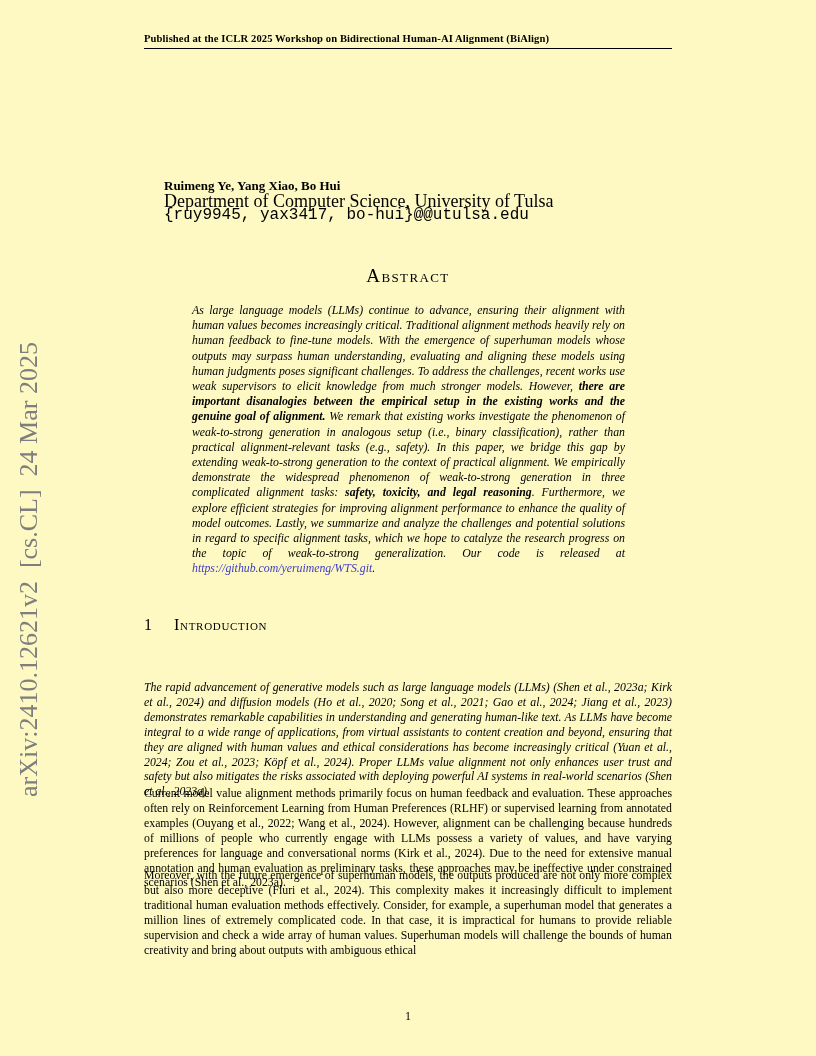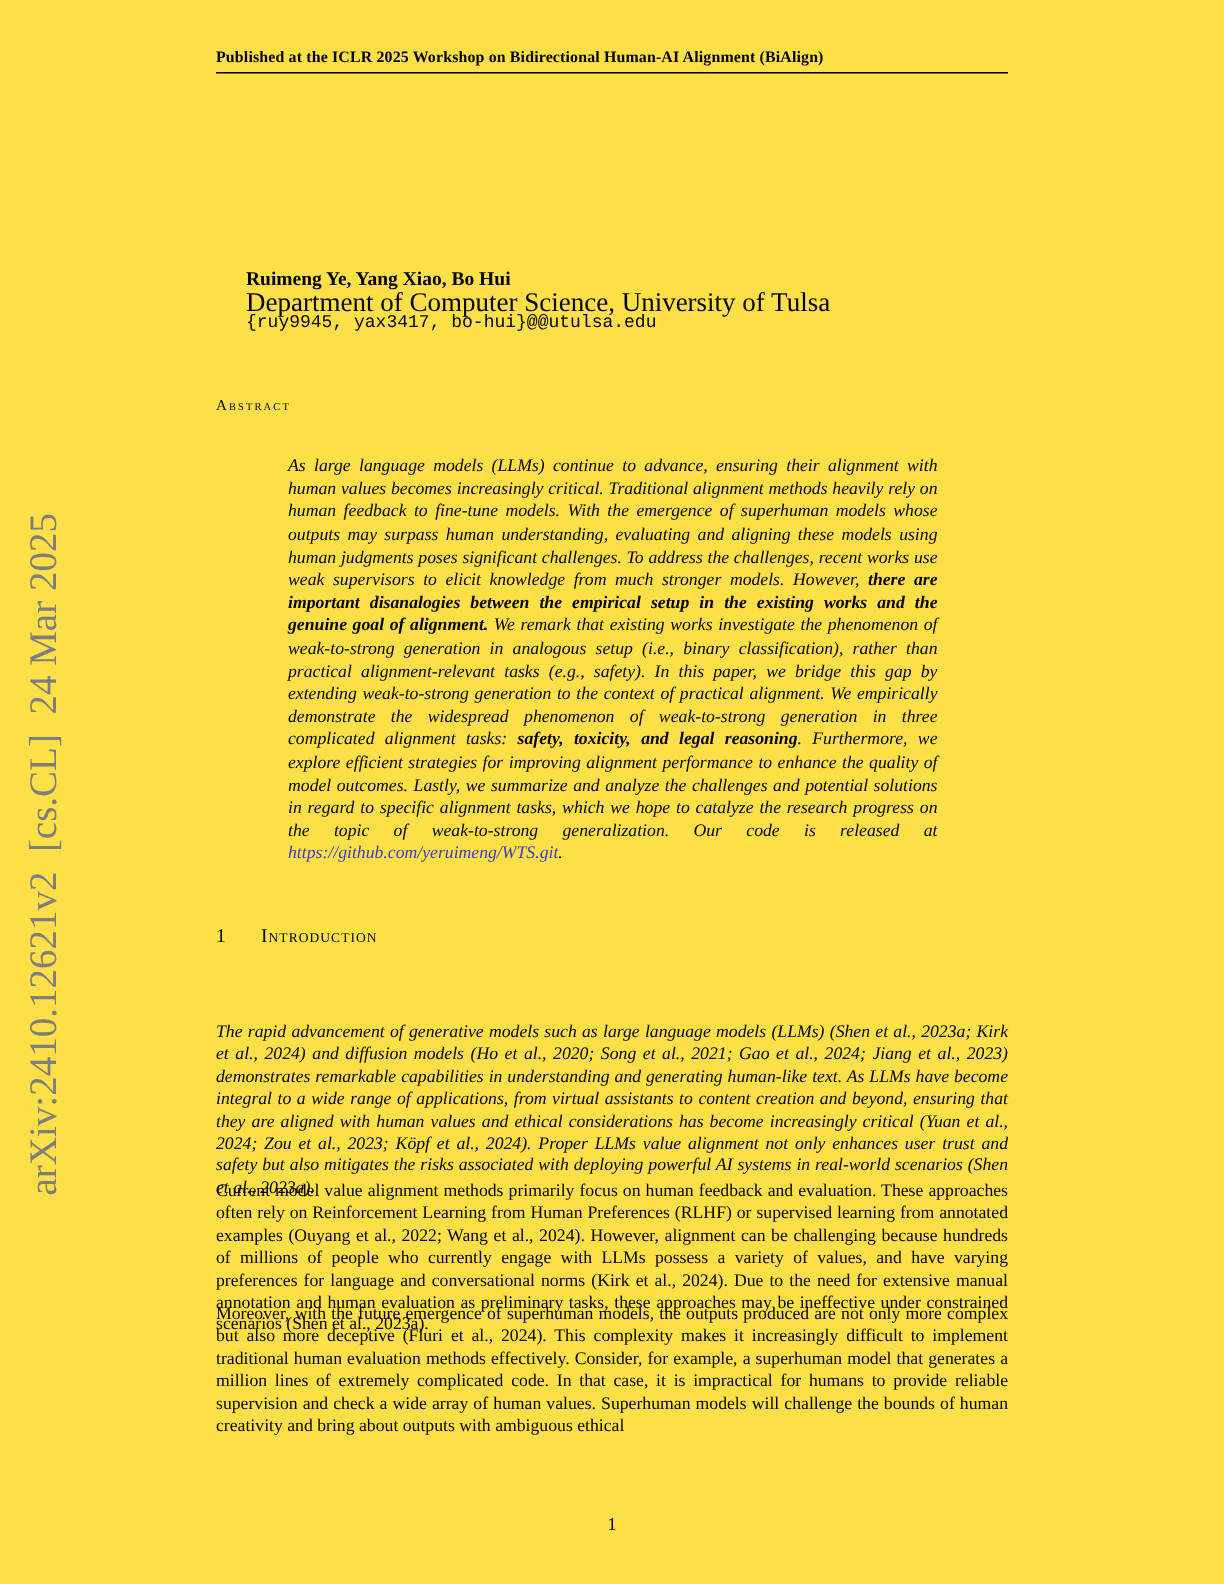--- a/index.html
+++ b/index.html
@@ -1,18 +1,18 @@
 <!DOCTYPE html>
 <html><head>
 <meta charset="utf-8">
 <style>
   html, body { margin: 0; padding: 0; background: #ffffff; }
   .page {
     position: relative; width: 816px; height: 1056px;
-    background: #fde047; color: #000;
+    background: #fef9c3; color: #000;
     font-family: "Liberation Serif", "DejaVu Serif", serif;
     overflow: hidden;
   }
   .running-header {
     position: absolute; left: 144px; top: 33px; width: 528px;
     font-size: 10.6px; font-weight: bold; letter-spacing: 0.1px;
     padding-bottom: 4px; border-bottom: 1px solid #000;
   }
   .arxiv-stamp {
     position: absolute; left: 14px; top: 263px; height: 534px; width: 42px;
@@ -22,34 +22,34 @@
   .paper-title {
     position: absolute; left: 144px; top: 100px; width: 532px;
     font-size: 22px; line-height: 30px;
     font-variant: small-caps; letter-spacing: 0.4px;
   }
   .authors-block { position: absolute; left: 152px; top: 179px; margin-left: 12px; }
   .author-names { font-size: 13px; font-weight: bold; line-height: 14.5px; }
   .affiliation { font-size: 18px; line-height: 14.5px; }
   .author-emails {
     font-family: "Liberation Mono", "DejaVu Sans Mono", monospace;
-    font-size: 12px; line-height: 15px;
+    font-size: 16px; line-height: 15px;
   }
   .abstract-heading {
     position: absolute; left: 144px; top: 265px; width: 528px;
-    font-variant: small-caps;
-    font-size: 10px; letter-spacing: 1.4px;
+    text-align: center; font-variant: small-caps;
+    font-size: 19px; letter-spacing: 1.4px;
   }
   .abstract-body {
     position: absolute; left: 192px; top: 303px; width: 433px;
     font-size: 11.8px; line-height: 15.2px; text-align: justify; font-style: italic;
   }
   .section-heading {
     position: absolute; left: 144px; top: 616px;
-    font-size: 13px; font-variant: small-caps; letter-spacing: 0.7px;
+    font-size: 16px; font-variant: small-caps; letter-spacing: 0.7px;
   }
   .sec-num { display: inline-block; width: 30px; font-variant: normal; }
   .para {
     position: absolute; left: 144px; width: 528px;
     font-size: 11.8px; line-height: 14.9px; text-align: justify;
   }
   .para1 { top: 680px; font-style: italic; }
   .para2 { top: 786px; }
   .para3 { top: 868px; }
   .page-number {

